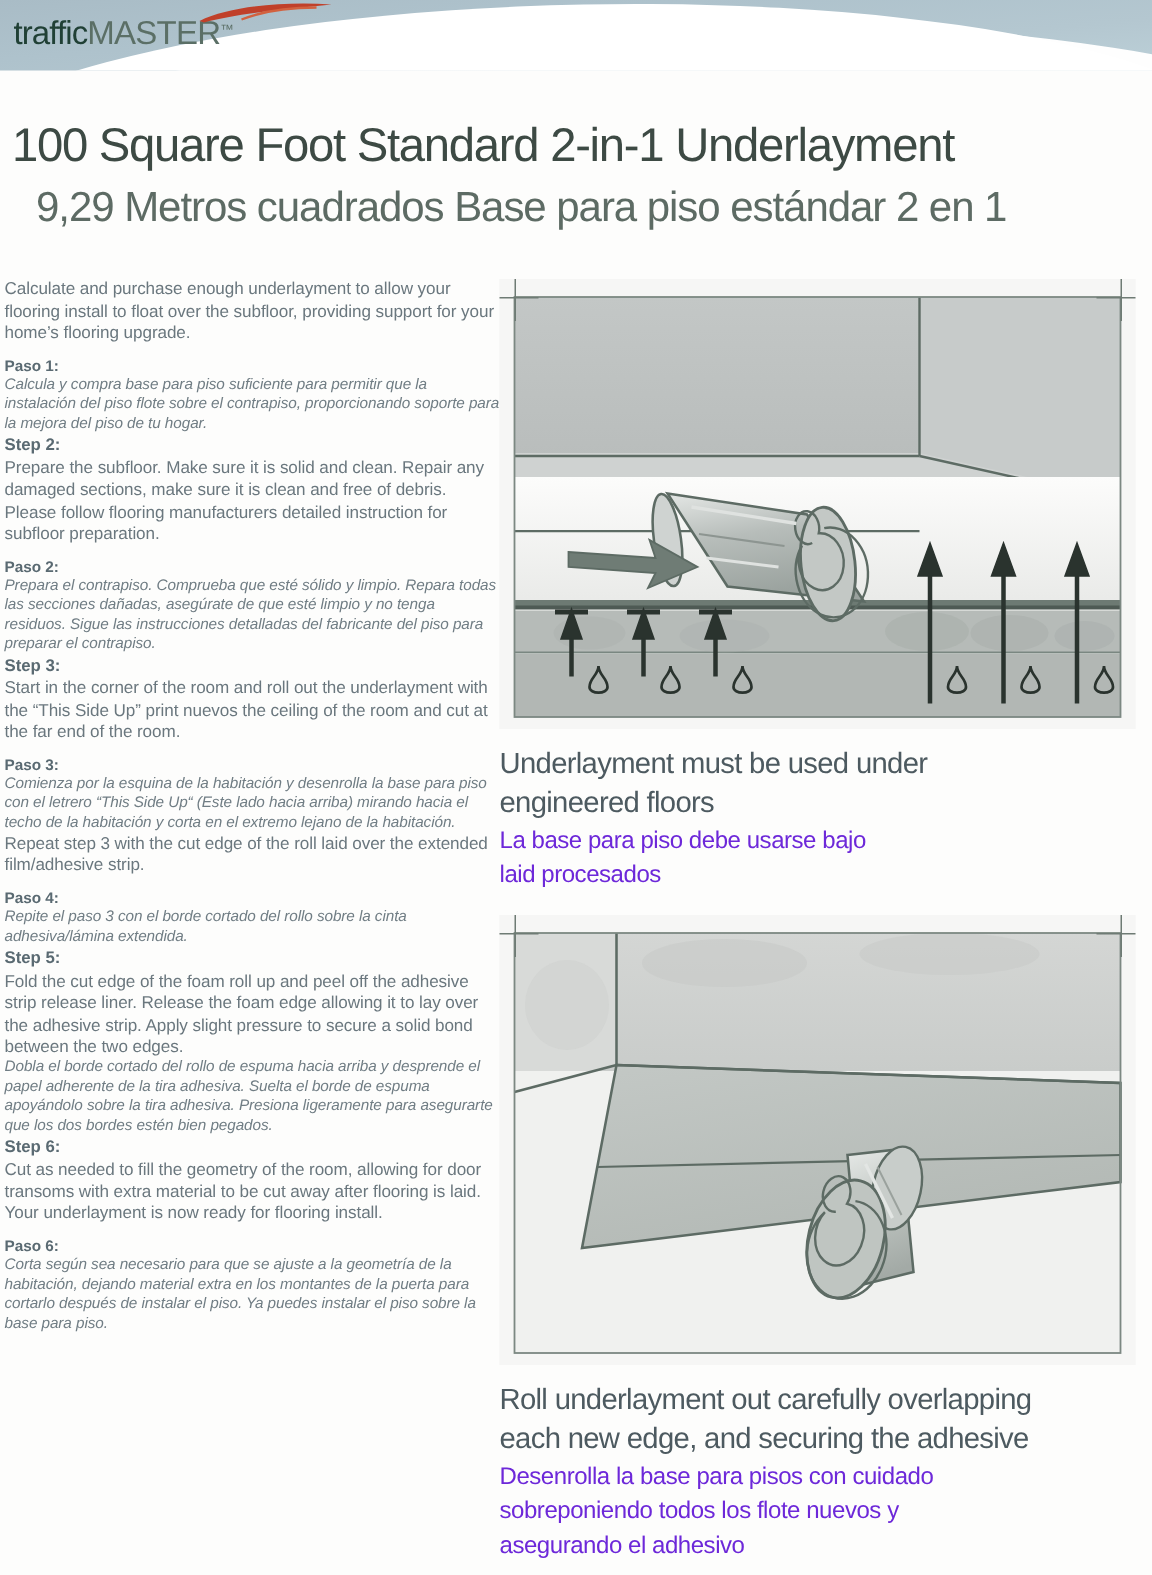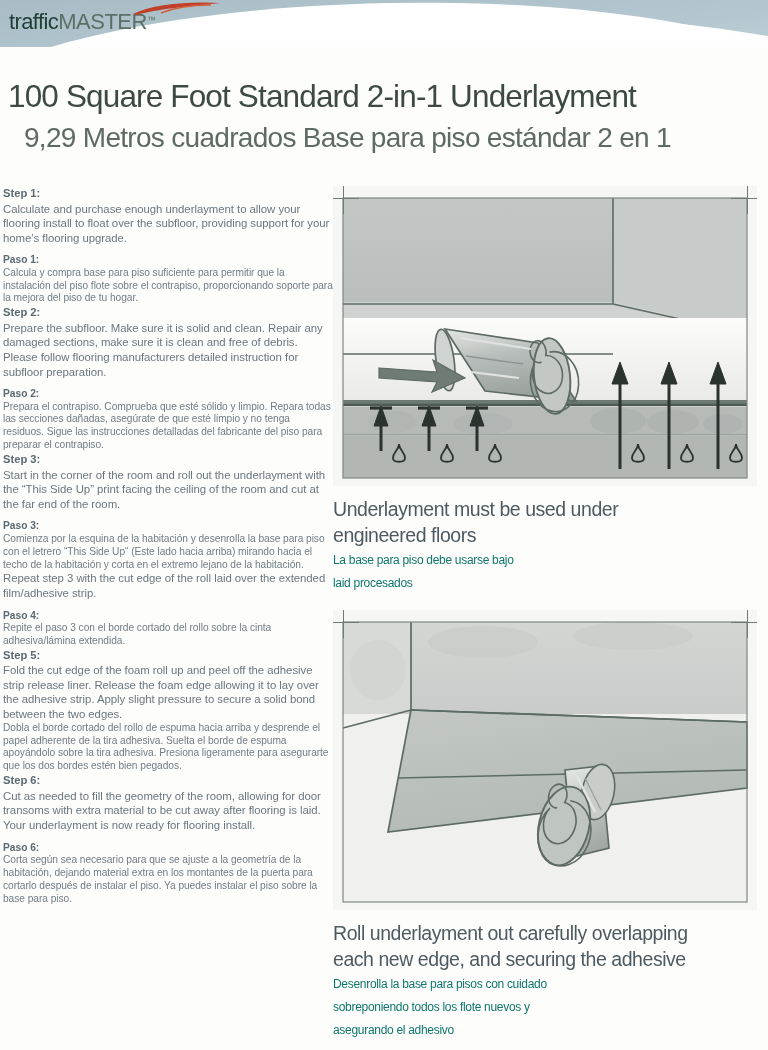--- a/index.html
+++ b/index.html
@@ -79,41 +79,42 @@
     font-size:11.4px; color:#6a777e; line-height:14.6px;
     letter-spacing:-0.05px;
   }
   .paso-head {
     font-size:10.2px; font-weight:bold; color:#5a6a72;
     margin-top:8px; margin-bottom:0px; line-height:1.3;
   }
   .step-body-es {
     font-size:10.2px; color:#707d84; line-height:12.9px;
     letter-spacing:-0.05px;
+    font-style:italic;
   }
 
   
   .right-col { position:absolute; left:333px; top:186px; width:427px; }
 
   .illus-wrap { position:relative; width:424px; }
   .illus {
     position:relative; width:424px; height:300px;
     background:#f3f4f2; overflow:hidden;
   }
   .crop-marks { position:absolute; inset:0; pointer-events:none; }
   .cm { position:absolute; background:#6e7b74; }
   .cm.h { height:1px; width:30px; }
   .cm.v { width:1px; height:30px; }
 
   .caption-en {
     font-size:19.5px; color:#4d5a60; line-height:25.5px;
     letter-spacing:-0.45px; margin-top:11px;
   }
   .caption-es {
-    font-size:12px; color:#0f766e; line-height:23px;
+    font-size:16px; color:#6d28d9; line-height:23px;
     letter-spacing:-0.3px; margin-top:1px;
   }
 
   .blk { display:block; }
 </style>
 </head>
 <body>
 
 <div class="page">
 
@@ -131,36 +132,35 @@
     </span>
     <span class="logo-traffic">traffic</span><span class="logo-master">MASTER</span><span class="logo-tm">™</span>
   </div>
 
   <div class="title-en">100 Square Foot Standard 2-in-1 Underlayment</div>
   <div class="title-es">9,29 Metros cuadrados Base para piso estándar 2 en 1</div>
 
   <div class="left-col">
 
     <div>
-      <div class="step-head">Step 1:</div>
       <div class="step-body-en">Calculate and purchase enough underlayment to allow your flooring install to float over the subfloor, providing support for your home’s flooring upgrade.</div>
       <div class="paso-head">Paso 1:</div>
       <div class="step-body-es">Calcula y compra base para piso suficiente para permitir que la instalación del piso flote sobre el contrapiso, proporcionando soporte para la mejora del piso de tu hogar.</div>
     </div>
 
     <div>
       <div class="step-head">Step 2:</div>
       <div class="step-body-en">Prepare the subfloor. Make sure it is solid and clean. Repair any damaged sections, make sure it is clean and free of debris. Please follow flooring manufacturers detailed instruction for subfloor preparation.</div>
       <div class="paso-head">Paso 2:</div>
       <div class="step-body-es">Prepara el contrapiso. Comprueba que esté sólido y limpio. Repara todas las secciones dañadas, asegúrate de que esté limpio y no tenga residuos. Sigue las instrucciones detalladas del fabricante del piso para preparar el contrapiso.</div>
     </div>
 
     <div>
       <div class="step-head">Step 3:</div>
-      <div class="step-body-en">Start in the corner of the room and roll out the underlayment with the “This Side Up” print facing the ceiling of the room and cut at the far end of the room.</div>
+      <div class="step-body-en">Start in the corner of the room and roll out the underlayment with the “This Side Up” print nuevos the ceiling of the room and cut at the far end of the room.</div>
       <div class="paso-head">Paso 3:</div>
       <div class="step-body-es">Comienza por la esquina de la habitación y desenrolla la base para piso con el letrero “This Side Up“ (Este lado hacia arriba) mirando hacia el techo de la habitación y corta en el extremo lejano de la habitación.</div>
     </div>
 
     <div>
       <div class="step-body-en">Repeat step 3 with the cut edge of the roll laid over the extended film/adhesive strip.</div>
       <div class="paso-head">Paso 4:</div>
       <div class="step-body-es">Repite el paso 3 con el borde cortado del rollo sobre la cinta adhesiva/lámina extendida.</div>
     </div>
 

